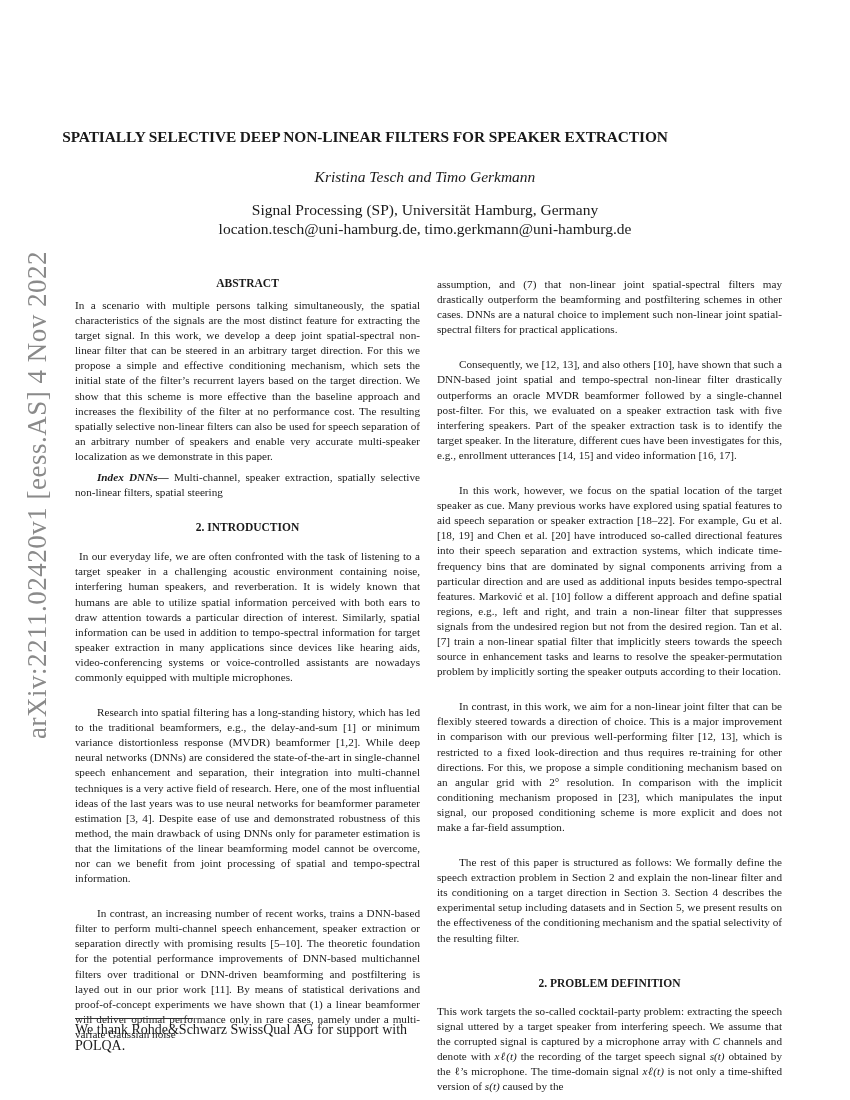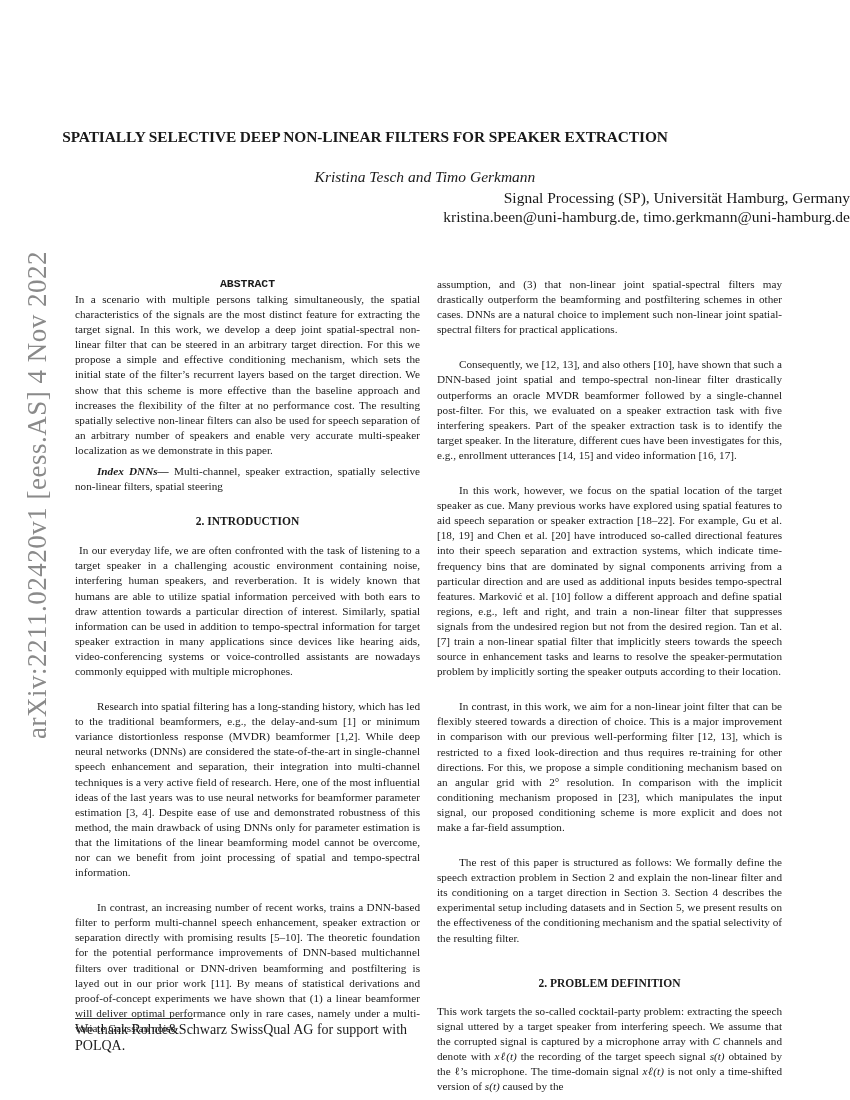--- a/index.html
+++ b/index.html
@@ -6,70 +6,70 @@
   body { width: 850px; height: 1100px; position: relative; overflow: hidden;
          font-family: "Liberation Serif", "DejaVu Serif", serif; color: #1a1a1a; }
   .arxiv { position: absolute; left: 12px; top: 295px; width: 50px; height: 400px; }
   .arxiv span { position: absolute; left: 50%; top: 50%;
     transform: translate(-50%, -50%) rotate(-90deg); white-space: nowrap;
     font-size: 27px; color: #8a8a8a; letter-spacing: 0.5px; }
   .title { position: absolute; top: 128px; left: 0; width: 730px; text-align: center;
     font-weight: bold; font-size: 15.4px; letter-spacing: -0.1px; }
   .authors { position: absolute; top: 168px; left: 0; width: 850px; text-align: center;
     font-style: italic; font-size: 15.5px; }
-  .affil { position: absolute; top: 188px; left: 0; width: 850px; text-align: right;
+  .affil { position: absolute; top: 200px; left: 0; width: 850px; text-align: center;
     font-size: 15.5px; line-height: 19px; }
   .col { position: absolute; top: 276px; width: 345px; font-size: 11.2px; line-height: 15.1px;
     text-align: justify; }
   .col.left { left: 75px; }
   .col.right { left: 437px; top: 277px; }
   .col p { margin: 0; }
   .col p.ind { text-indent: 22px; margin-top: 20px; }
   .col p.ind1 { text-indent: 4px; }
   h2 { margin: 0; font-size: 11.5px; font-weight: bold; text-align: center; line-height: 15px; }
-  .abs-h { margin-bottom: 1px; font-family: Liberation Mono, monospace; }
+  .abs-h { margin-bottom: 7px; }
   .idx { margin-top: 6px !important; }
   .idx b { font-style: italic; }
   .sec1 { margin-top: 20px; margin-bottom: 14px; }
   .sec2 { margin-top: 30px; margin-bottom: 13px; text-align: center; }
   .footrule { position: absolute; left: 75px; top: 1018px; width: 118px; border-top: 1px solid #333; }
   .footnote { position: absolute; left: 75px; top: 1022px; width: 345px; text-align: left;
     font-size: 14px; }
   .m { font-style: italic; }
 </style>
 </head>
 <body>
 
 <div class="arxiv">
   <span>arXiv:2211.02420v1  [eess.AS]  4 Nov 2022</span>
 </div>
 
 <div class="title">SPATIALLY SELECTIVE DEEP NON-LINEAR FILTERS FOR SPEAKER EXTRACTION</div>
 <div class="authors">Kristina Tesch and Timo Gerkmann</div>
 <div class="affil">
   <div>Signal Processing (SP), Universität Hamburg, Germany</div>
-  <div>kristina.been@uni-hamburg.de, timo.gerkmann@uni-hamburg.de</div>
+  <div>location.tesch@uni-hamburg.de, timo.gerkmann@uni-hamburg.de</div>
 </div>
 
 <div class="col left">
   <h2 class="abs-h">ABSTRACT</h2>
   <p>In a scenario with multiple persons talking simultaneously, the spatial characteristics of the signals are the most distinct feature for extracting the target signal. In this work, we develop a deep joint spatial-spectral non-linear filter that can be steered in an arbitrary target direction. For this we propose a simple and effective conditioning mechanism, which sets the initial state of the filter’s recurrent layers based on the target direction. We show that this scheme is more effective than the baseline approach and increases the flexibility of the filter at no performance cost. The resulting spatially selective non-linear filters can also be used for speech separation of an arbitrary number of speakers and enable very accurate multi-speaker localization as we demonstrate in this paper.</p>
   <p class="ind idx"><b>Index DNNs—</b><span> Multi-channel, speaker extraction, spatially selective non-linear filters, spatial steering</span></p>
 
   <h2 class="sec1">2.  INTRODUCTION</h2>
   <p class="ind1">In our everyday life, we are often confronted with the task of listening to a target speaker in a challenging acoustic environment containing noise, interfering human speakers, and reverberation.  It is widely known that humans are able to utilize spatial information perceived with both ears to draw attention towards a particular direction of interest. Similarly, spatial information can be used in addition to tempo-spectral information for target speaker extraction in many applications since devices like hearing aids, video-conferencing systems or voice-controlled assistants are nowadays commonly equipped with multiple microphones.</p>
   <p class="ind">Research into spatial filtering has a long-standing history, which has led to the traditional beamformers, e.g., the delay-and-sum [1] or minimum variance distortionless response (MVDR) beamformer [1,2]. While deep neural networks (DNNs) are considered the state-of-the-art in single-channel speech enhancement and separation, their integration into multi-channel techniques is a very active field of research. Here, one of the most influential ideas of the last years was to use neural networks for beamformer parameter estimation [3, 4].  Despite ease of use and demonstrated robustness of this method, the main drawback of using DNNs only for parameter estimation is that the limitations of the linear beamforming model cannot be overcome, nor can we benefit from joint processing of spatial and tempo-spectral information.</p>
   <p class="ind">In contrast, an increasing number of recent works, trains a DNN-based filter to perform multi-channel speech enhancement, speaker extraction or separation directly with promising results [5–10]. The theoretic foundation for the potential performance improvements of DNN-based multichannel filters over traditional or DNN-driven beamforming and postfiltering is layed out in our prior work [11]. By means of statistical derivations and proof-of-concept experiments we have shown that (1) a linear beamformer will deliver optimal performance only in rare cases, namely under a multi-variate Gaussian noise</p>
 </div>
 
 <div class="footrule"></div>
 <div class="footnote">We thank Rohde&amp;Schwarz SwissQual AG for support with POLQA.</div>
 
 <div class="col right">
-  <p>assumption, and (3) that non-linear joint spatial-spectral filters may drastically outperform the beamforming and postfiltering schemes in other cases. DNNs are a natural choice to implement such non-linear joint spatial-spectral filters for practical applications.</p>
+  <p>assumption, and (7) that non-linear joint spatial-spectral filters may drastically outperform the beamforming and postfiltering schemes in other cases. DNNs are a natural choice to implement such non-linear joint spatial-spectral filters for practical applications.</p>
   <p class="ind">Consequently, we [12, 13], and also others [10], have shown that such a DNN-based joint spatial and tempo-spectral non-linear filter drastically outperforms an oracle MVDR beamformer followed by a single-channel post-filter. For this, we evaluated on a speaker extraction task with five interfering speakers. Part of the speaker extraction task is to identify the target speaker.  In the literature, different cues have been investigates for this, e.g., enrollment utterances [14, 15] and video information [16, 17].</p>
   <p class="ind">In this work, however, we focus on the spatial location of the target speaker as cue.  Many previous works have explored using spatial features to aid speech separation or speaker extraction [18–22]. For example, Gu et al. [18, 19] and Chen et al. [20] have introduced so-called directional features into their speech separation and extraction systems, which indicate time-frequency bins that are dominated by signal components arriving from a particular direction and are used as additional inputs besides tempo-spectral features.  Marković et al. [10] follow a different approach and define spatial regions, e.g., left and right, and train a non-linear filter that suppresses signals from the undesired region but not from the desired region. Tan et al. [7] train a non-linear spatial filter that implicitly steers towards the speech source in enhancement tasks and learns to resolve the speaker-permutation problem by implicitly sorting the speaker outputs according to their location.</p>
   <p class="ind">In contrast, in this work, we aim for a non-linear joint filter that can be flexibly steered towards a direction of choice.  This is a major improvement in comparison with our previous well-performing filter [12, 13], which is restricted to a fixed look-direction and thus requires re-training for other directions. For this, we propose a simple conditioning mechanism based on an angular grid with 2° resolution. In comparison with the implicit conditioning mechanism proposed in [23], which manipulates the input signal, our proposed conditioning scheme is more explicit and does not make a far-field assumption.</p>
   <p class="ind">The rest of this paper is structured as follows: We formally define the speech extraction problem in Section 2 and explain the non-linear filter and its conditioning on a target direction in Section 3.  Section 4 describes the experimental setup including datasets and in Section 5, we present results on the effectiveness of the conditioning mechanism and the spatial selectivity of the resulting filter.</p>
 
   <h2 class="sec2">2.  PROBLEM DEFINITION</h2>
   <p><span>This work targets the so-called cocktail-party problem: extracting the speech signal uttered by a target speaker from interfering speech. We assume that the corrupted signal is captured by a microphone array with </span><span class="m">C</span><span> channels and denote with </span><span class="m">xℓ(t)</span><span> the recording of the target speech signal </span><span class="m">s(t)</span><span> obtained by the ℓ’s microphone. The time-domain signal </span><span class="m">xℓ(t)</span><span> is not only a time-shifted version of </span><span class="m">s(t)</span><span> caused by the</span></p>
 </div>
 
 </body></html>

